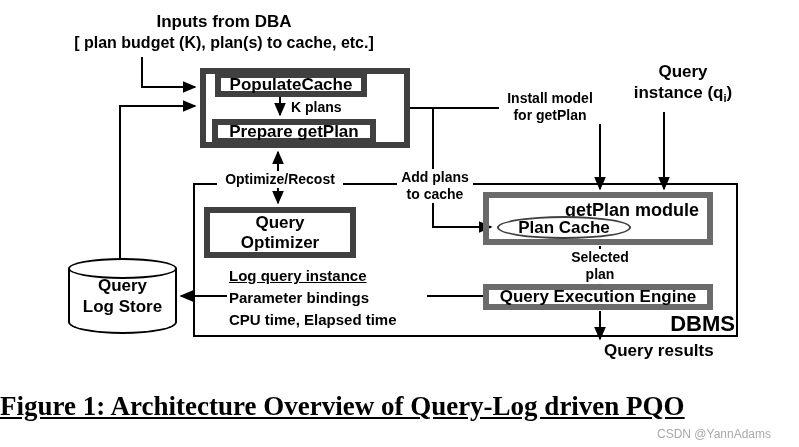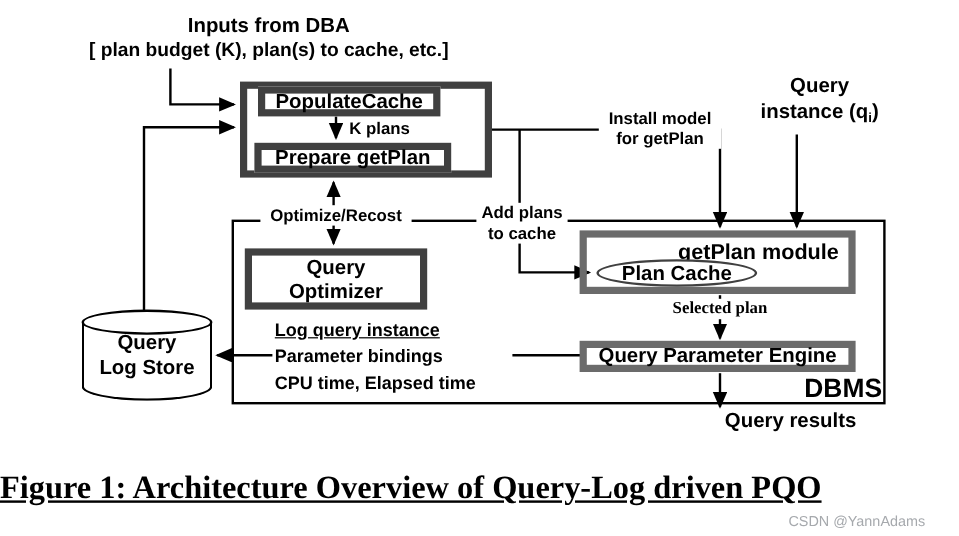--- a/index.html
+++ b/index.html
@@ -88,24 +88,24 @@
     </div>
   </div>
 
   <div class="box" style="left:483px;top:192px;width:230px;height:53px;border-color:#6b6b6b;">
     <div class="lbl" style="right:8px;top:2px;font-size:18px;position:absolute;">getPlan module</div>
   </div>
   <div class="box ctr whitebg" style="left:497px;top:216px;width:134px;height:23px;border-width:2px;border-radius:50%;font-weight:bold;font-size:17px;">
     <span>Plan Cache</span>
   </div>
 
-  <div class="lbl onwire" style="left:553px;top:249px;width:90px;text-align:center;font-size:14px;font-family:Liberation Serif, serif;">Selected plan</div>
+  <div class="lbl onwire" style="left:553px;top:249px;width:90px;text-align:center;font-size:14px;">Selected plan</div>
 
   <div class="box ctr" style="left:483px;top:284px;width:230px;height:26px;border-color:#6b6b6b;font-weight:bold;font-size:17px;">
-    <span>Query Parameter Engine</span>
+    <span>Query Execution Engine</span>
   </div>
 
   <div class="lbl" style="left:604px;top:341px;font-size:17px;">Query results</div>
 
   <div id="cyl-body" style="left:68px;top:268px;width:109px;height:66px;"></div>
   <div id="cyl-top" style="left:68px;top:258px;width:109px;height:21px;"></div>
   <div class="lbl" style="left:68px;top:276px;width:109px;text-align:center;font-size:17px;z-index:4;">
     <div>Query</div>
     <div>Log Store</div>
   </div>

